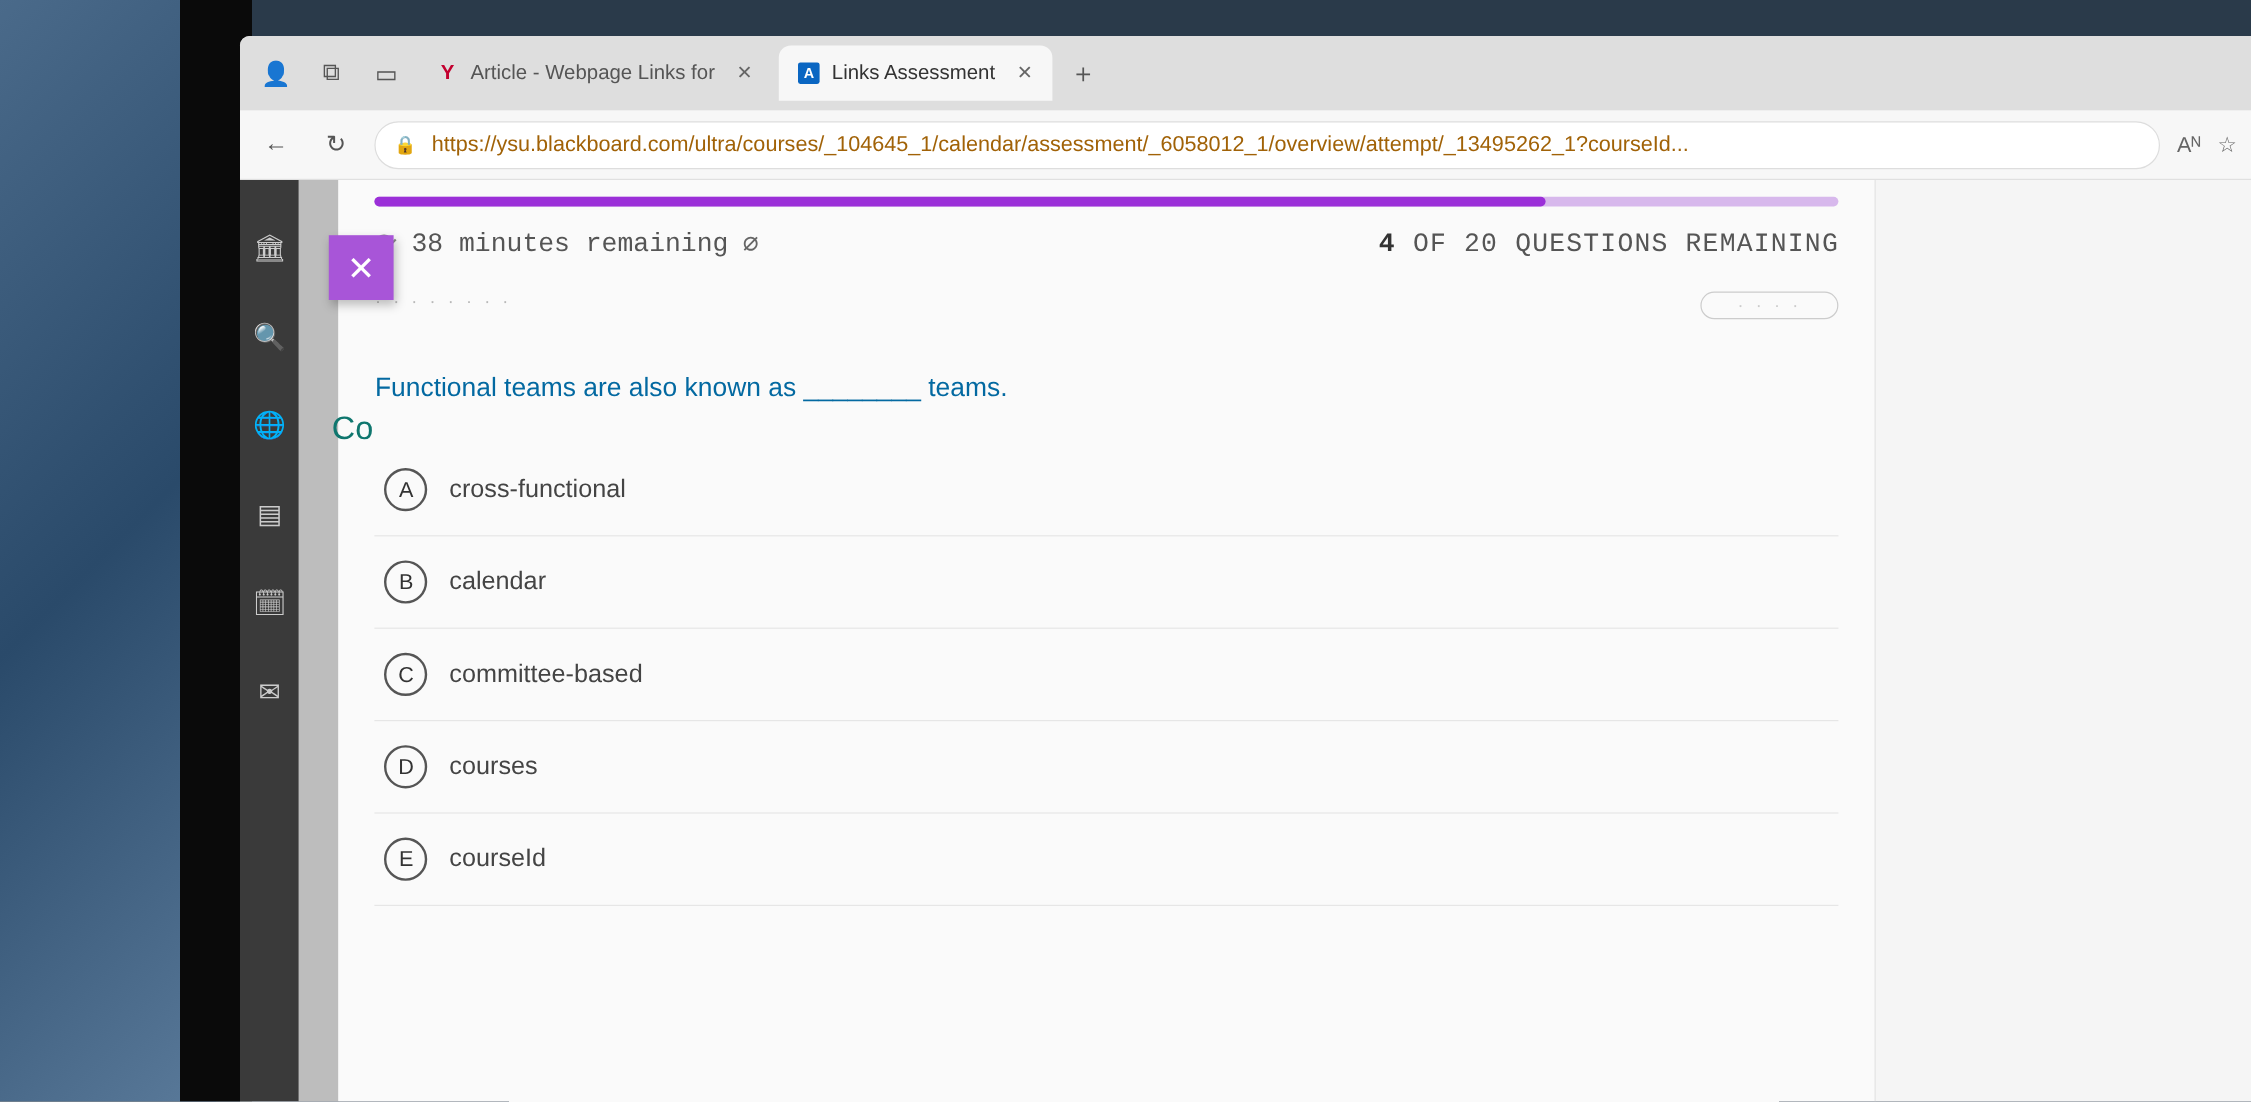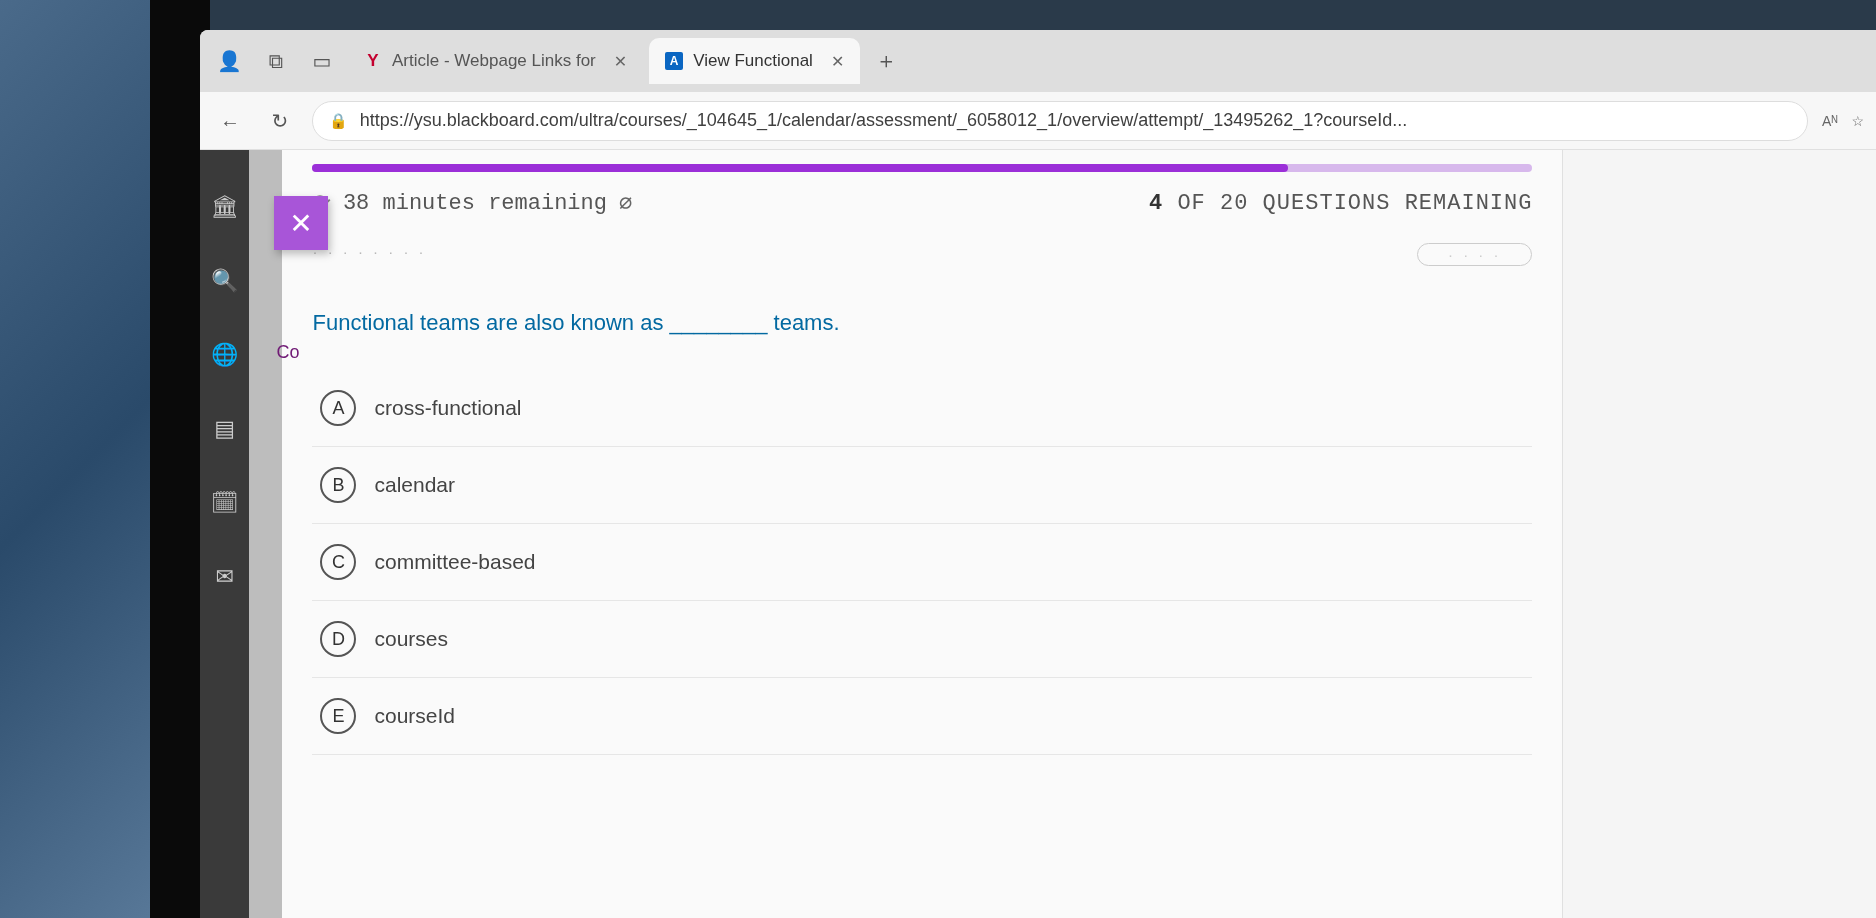--- a/index.html
+++ b/index.html
@@ -90,22 +90,22 @@
     background: #fff;
     border-radius: 20px;
     display: flex;
     align-items: center;
     padding: 0 16px;
     gap: 12px;
     color: #444;
     font-size: 18px;
     border: 1px solid #ddd;
   }
-  .addrbar .url { flex: 1; white-space: nowrap; overflow: hidden; text-overflow: ellipsis; color: #404040; }
-  .addr-icons { display:flex; gap:14px; color:#666; font-size:14px;align-items:flex-end; }
+  .addrbar .url { flex: 1; white-space: nowrap; overflow: hidden; text-overflow: ellipsis; color: #a16207; }
+  .addr-icons { display:flex; gap:14px; color:#666; font-size:18px;align-items:flex-end; }
   
   .page {
     position: absolute;
     left: 0; right: 0;
     top: 120px; bottom: 0;
     background: #f5f5f5;
     display: flex;
   }
   .siderail {
     width: 60px;
@@ -175,21 +175,21 @@
     width: 1220px;
     display:flex; justify-content:space-between;
     margin-top: 26px;
     color:#b8b8b8;
     font-size: 15px;
     letter-spacing: 3px;
   }
   .co-label {
     position:absolute;
     left: -6px; top: 192px;
-    color:#701a75; font-size:18px;
+    color:#0f766e; font-size:27px;
   }
   .question-text {
     margin-top: 44px;
     font-size: 22px;
     color: #0369a1;
   }
   .options {
     margin-top: 34px;
     width: 1220px;
   }
@@ -237,21 +237,21 @@
       </div>
 
     <div class="tab">
       <span class="favicon" style="color:#c3002f;font-weight:bold;">Y</span>
       <span>Article - Webpage Links for</span>
       <span class="tab-close">✕</span>
     </div>
 
     <div class="tab active">
       <span class="favicon" style="background:#0a66c2;color:#fff;font-size:12px;font-weight:bold;border-radius:2px;">A</span>
-      <span>View Functional</span>
+      <span>Links Assessment</span>
       <span class="tab-close">✕</span>
     </div>
 
     <div class="newtab">
         <span>＋</span>
       </div>
   </div>
 
   <div class="addrrow">
     <div class="nav-btn">

